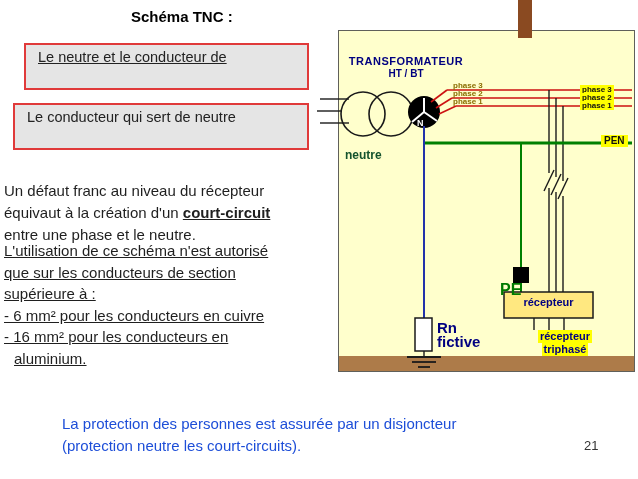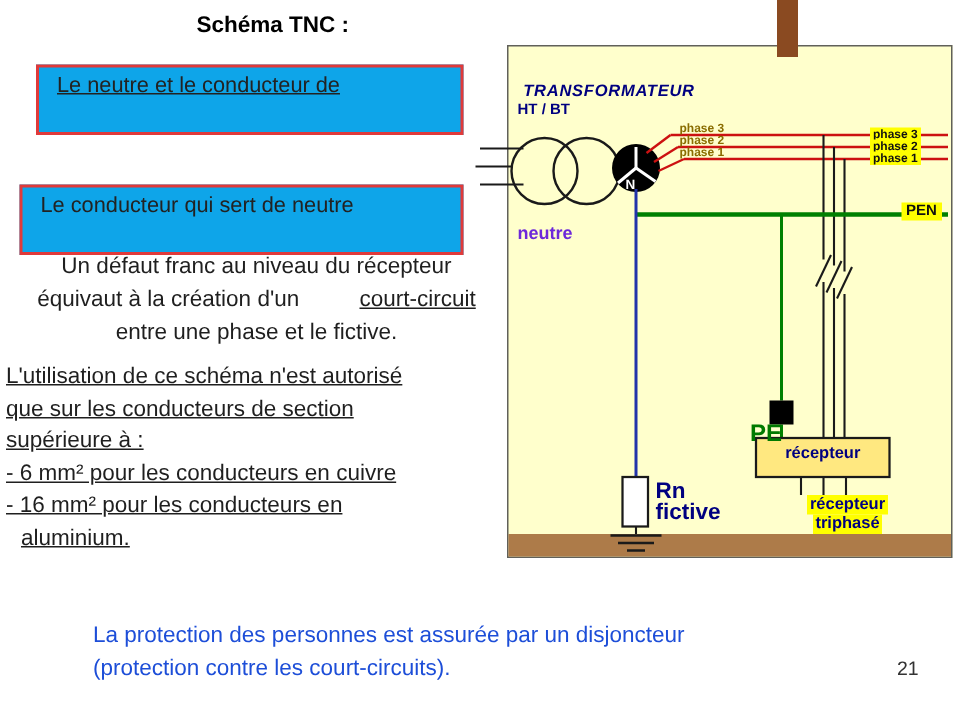--- a/index.html
+++ b/index.html
@@ -4,33 +4,33 @@
 <style>
   * { margin:0; padding:0; box-sizing:border-box; }
   body { margin:0; background:#fff; }
   .slide { position:relative; width:638px; height:479px; background:#ffffff;
            font-family:"Liberation Sans", sans-serif; overflow:hidden; }
   .abs { position:absolute; }
 
   .title { left:131px; top:8px; font-size:15px; font-weight:bold; color:#000; }
 
   .callout { border:2px solid #e03a3a; color:#222; font-size:14.5px; line-height:21px;
-             padding:2px 4px 0 12px; background:#0ea5e9; }
+             padding:2px 4px 0 12px; background:#e5e5e5; }
   .callout-1 { left:24px; top:43px; width:285px; height:47px; }
-  .callout-2 { left:13px; top:103px; width:296px; height:47px;margin-top:20px; }
+  .callout-2 { left:13px; top:103px; width:296px; height:47px; }
   .u { text-decoration:underline; }
 
   .para { color:#1f1f1f; font-size:15px; line-height:22px; }
-  .para-1 { left:4px; top:167px; width:334px;text-align:center; }
+  .para-1 { left:4px; top:180px; width:334px; }
   .para-2 { left:4px; top:240px; width:334px; line-height:21.5px;text-decoration:underline; }
   .indent { padding-left:10px; }
-  .bu { font-weight:normal; text-decoration:underline;margin-left:36px; }
+  .bu { font-weight:bold; text-decoration:underline; }
 
   .footer { left:62px; top:413px; font-size:15px; line-height:22px; color:#1d4ed8; }
-  .pagenum { left:584px; top:438px; font-size:13px; color:#333;margin-left:14px; }
+  .pagenum { left:584px; top:438px; font-size:13px; color:#333; }
 
   .panel { left:338px; top:30px; width:297px; height:342px; background:#ffffcc;
            border:1px solid #60605a; }
   .floor { left:339px; top:356px; width:295px; height:15px; background:#ad7b49; }
   .topbar { left:518px; top:0; width:14px; height:38px; background:#8a4a21; }
 
   .wires { left:0; top:0; pointer-events:none; }
   .k  { stroke:#1a1a1a; stroke-width:1.4; }
   .k2 { stroke:#1a1a1a; stroke-width:1.8; }
   .w  { fill:none; stroke:#1a1a1a; stroke-width:1.6; }
@@ -38,30 +38,30 @@
   .r  { stroke:#cc1111; stroke-width:1.6; }
   .g3 { stroke:#008000; stroke-width:3; }
   .g2 { stroke:#008000; stroke-width:2; }
   .b  { stroke:#2233aa; stroke-width:2; }
   .res  { fill:#ffffff; stroke:#1a1a1a; stroke-width:1.5; }
   .recv { fill:#ffe880; stroke:#1a1a1a; stroke-width:1.5; }
   .ntext { fill:#ffffff; font:bold 9px "Liberation Sans", sans-serif; }
 
   .dlabel { position:absolute; font-weight:bold; }
   .tf-title { left:345px; top:55px; width:122px; text-align:center; font-size:11px;
-              color:#000080; letter-spacing:0.5px;font-style:italic; }
-  .tf-sub   { left:345px; top:68px; width:122px; text-align:left; font-size:10px; color:#000080; }
+              color:#000080; letter-spacing:0.5px; }
+  .tf-sub   { left:345px; top:68px; width:122px; text-align:center; font-size:10px; color:#000080; }
   .ph-l { left:453px; font-size:8px; line-height:9px; color:#8a6d00; }
   .ph-l3 { top:81px; } .ph-l2 { top:89px; } .ph-l1 { top:97px; }
   .ph-r { left:580px; font-size:8px; line-height:9px; color:#111;
           background:#ffff00; padding:0 2px; }
   .ph-r3 { top:85px; } .ph-r2 { top:93px; } .ph-r1 { top:101px; }
   .pen    { left:601px; top:135px; font-size:10px; line-height:12px; background:#ffff00;
             color:#111; padding:0 3px; }
-  .neutre { left:345px; top:148px; font-size:12px; color:#6d28d9; }
+  .neutre { left:345px; top:148px; font-size:12px; color:#14532d; }
   .rn     { left:437px; top:321px; font-size:15px; color:#000080; line-height:14px; }
   .pe     { left:500px; top:281px; font-size:16px; color:#007a00; }
   .recv-label { left:504px; top:296px; width:89px; text-align:center; font-size:11px; color:#000080; }
   .rt { left:527px; top:330px; width:76px; text-align:center; font-size:11px;
         color:#000080; line-height:13px; }
   .rt span { background:#ffff00; padding:0 2px; display:inline-block; }
 </style>
 </head>
 <body>
 
@@ -73,35 +73,35 @@
     <div class="u"><span>Le neutre et le conducteur de</span></div>
   </div>
 
   <div class="abs callout callout-2">
     <div><span>Le conducteur qui sert de neutre</span></div>
   </div>
 
   <div class="abs para para-1">
     <div><span>Un défaut franc au niveau du récepteur</span></div>
     <div><span>équivaut à la création d'un </span><span class="bu">court-circuit</span></div>
-    <div><span>entre une phase et le fictive.</span></div>
+    <div><span>entre une phase et le neutre.</span></div>
   </div>
 
   <div class="abs para para-2">
     <div>L'utilisation de ce schéma n'est autorisé</div>
     <div>que sur les conducteurs de section</div>
     <div>supérieure à :</div>
     <div>- 6 mm² pour les conducteurs en cuivre</div>
     <div>- 16 mm² pour les conducteurs en</div>
     <div class="indent">aluminium.</div>
   </div>
 
   <div class="abs footer">
     <div>La protection des personnes est assurée par un disjoncteur</div>
-    <div>(protection contre les court-circuits).</div>
+    <div>(protection neutre les court-circuits).</div>
   </div>
   <div class="abs pagenum">21</div>
 
   <div class="abs panel"></div>
   <div class="abs floor"></div>
   <div class="abs topbar"></div>
 
   <svg class="abs wires" width="638" height="479">
     <g>
       <line class="k" x1="320" y1="99" x2="349" y2="99"></line>

